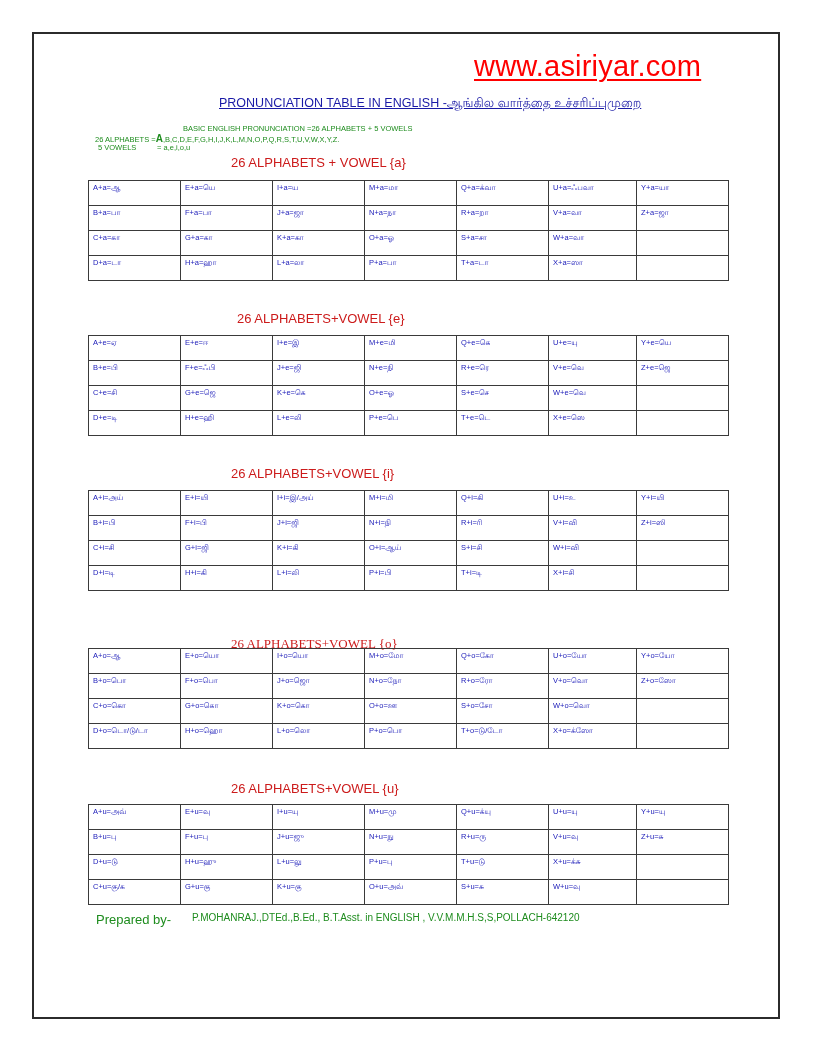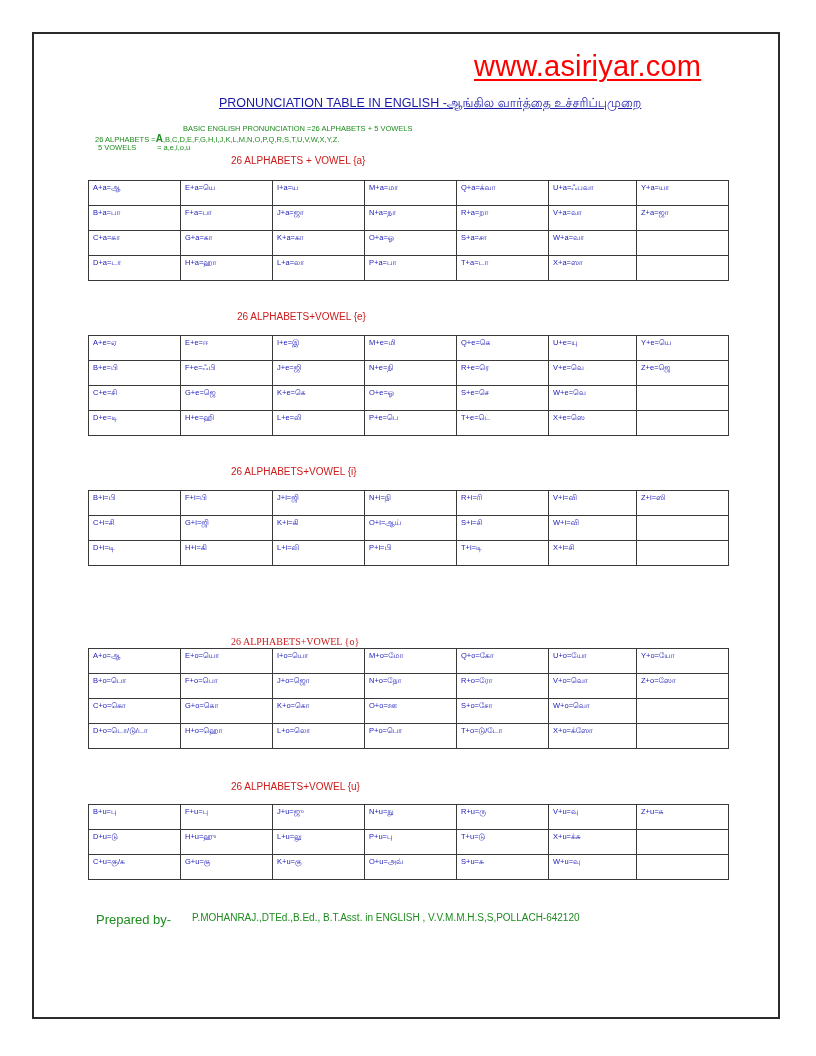--- a/index.html
+++ b/index.html
@@ -7,21 +7,21 @@
          font-family: "Liberation Sans", "DejaVu Sans", sans-serif; }
   .page-border { position: absolute; left: 32px; top: 32px; width: 748px; height: 987px;
                  border: 2.5px solid #2b2b2b; box-sizing: border-box; }
   .site { position: absolute; left: 474px; top: 50px; font-size: 29px; color: #ff0000;
           text-decoration: underline; text-decoration-thickness: 1.5px; text-underline-offset: 3px;
           letter-spacing: 0.2px; }
   .title { position: absolute; left: 219px; top: 96px; font-size: 12.5px; color: #1a1aa6;
            text-decoration: underline; white-space: nowrap; }
   .green { color: #1e8c1e; font-size: 7.5px; position: absolute; white-space: nowrap; }
   .green b { font-size: 10px; }
-  .section-heading { position: absolute; font-size: 10px; color: #cc1b1b; white-space: nowrap; }
+  .section-heading { position: absolute; font-size: 13px; color: #cc1b1b; white-space: nowrap; }
   table.grid { position: absolute; left: 88px; width: 640px; border-collapse: collapse;
                table-layout: fixed; }
   table.grid td { border: 1.2px solid #3a3a3a; height: 25px; vertical-align: top;
                   padding: 2px 4px; font-size: 7.5px; color: #1a1ab8; white-space: nowrap;
                   overflow: hidden; box-sizing: border-box; }
   table.grid col.c { width: 92px; }
   table.grid col.c6 { width: 88px; }
   table.grid col.c7 { width: 92px; }
   .footer-label { position: absolute; left: 96px; top: 912px; font-size: 13px; color: #1e8c1e; }
   .footer-text { position: absolute; left: 192px; top: 912px; font-size: 10px; color: #1e8c1e; white-space: nowrap; }
@@ -148,20 +148,29 @@
   <colgroup>
       <col class="c">
       <col class="c">
       <col class="c">
       <col class="c">
       <col class="c">
       <col class="c6">
       <col class="c7">
     </colgroup>
   <tbody>
+      <tr>
+    <td>A+i=அய்</td>
+    <td>E+i=யி</td>
+    <td>I+i=இ/அய்</td>
+    <td>M+i=மி</td>
+    <td>Q+i=கி</td>
+    <td>U+i=உ</td>
+    <td>Y+i=யி</td>
+  </tr>
   <tr>
     <td>B+i=பி</td>
     <td>F+i=பி</td>
     <td>J+i=ஜி</td>
     <td>N+i=நி</td>
     <td>R+i=ரி</td>
     <td>V+i=வி</td>
     <td>Z+i=ஸி</td>
   </tr>
   <tr>
@@ -241,20 +250,29 @@
   <colgroup>
       <col class="c">
       <col class="c">
       <col class="c">
       <col class="c">
       <col class="c">
       <col class="c6">
       <col class="c7">
     </colgroup>
   <tbody>
+      <tr>
+    <td>A+u=அவ்</td>
+    <td>E+u=வு</td>
+    <td>I+u=யு</td>
+    <td>M+u=மு</td>
+    <td>Q+u=க்யு</td>
+    <td>U+u=யு</td>
+    <td>Y+u=யு</td>
+  </tr>
   <tr>
     <td>B+u=பு</td>
     <td>F+u=பு</td>
     <td>J+u=ஜு</td>
     <td>N+u=நு</td>
     <td>R+u=ரு</td>
     <td>V+u=வு</td>
     <td>Z+u=சு</td>
   </tr>
   <tr>

